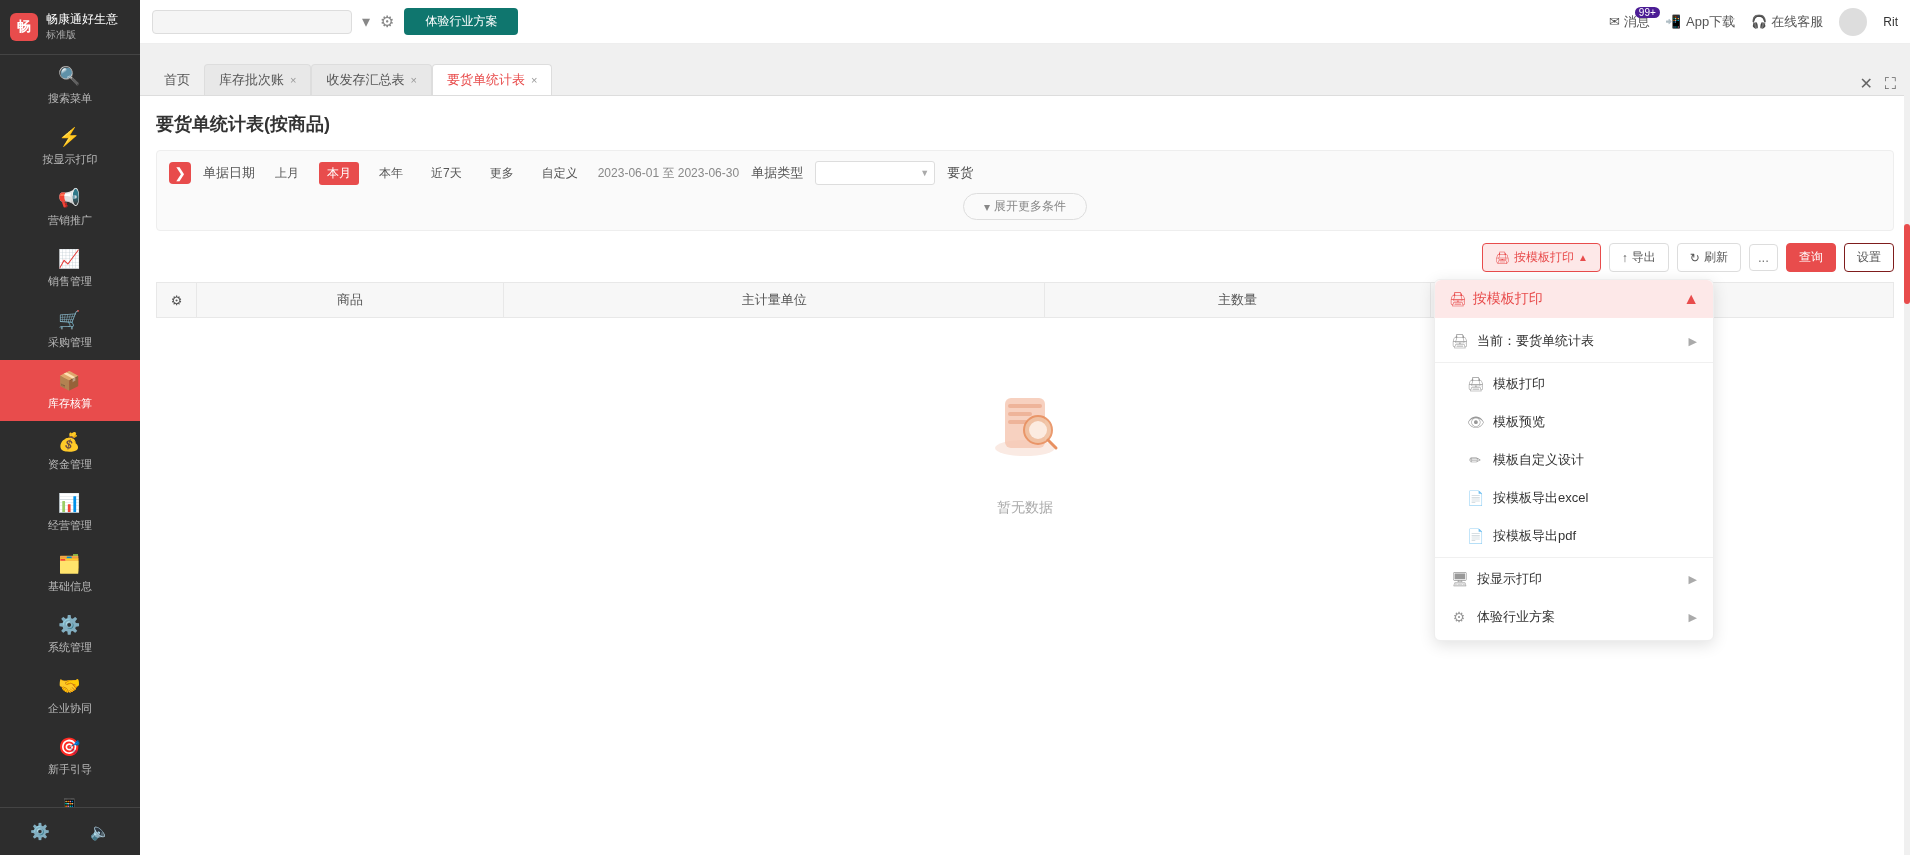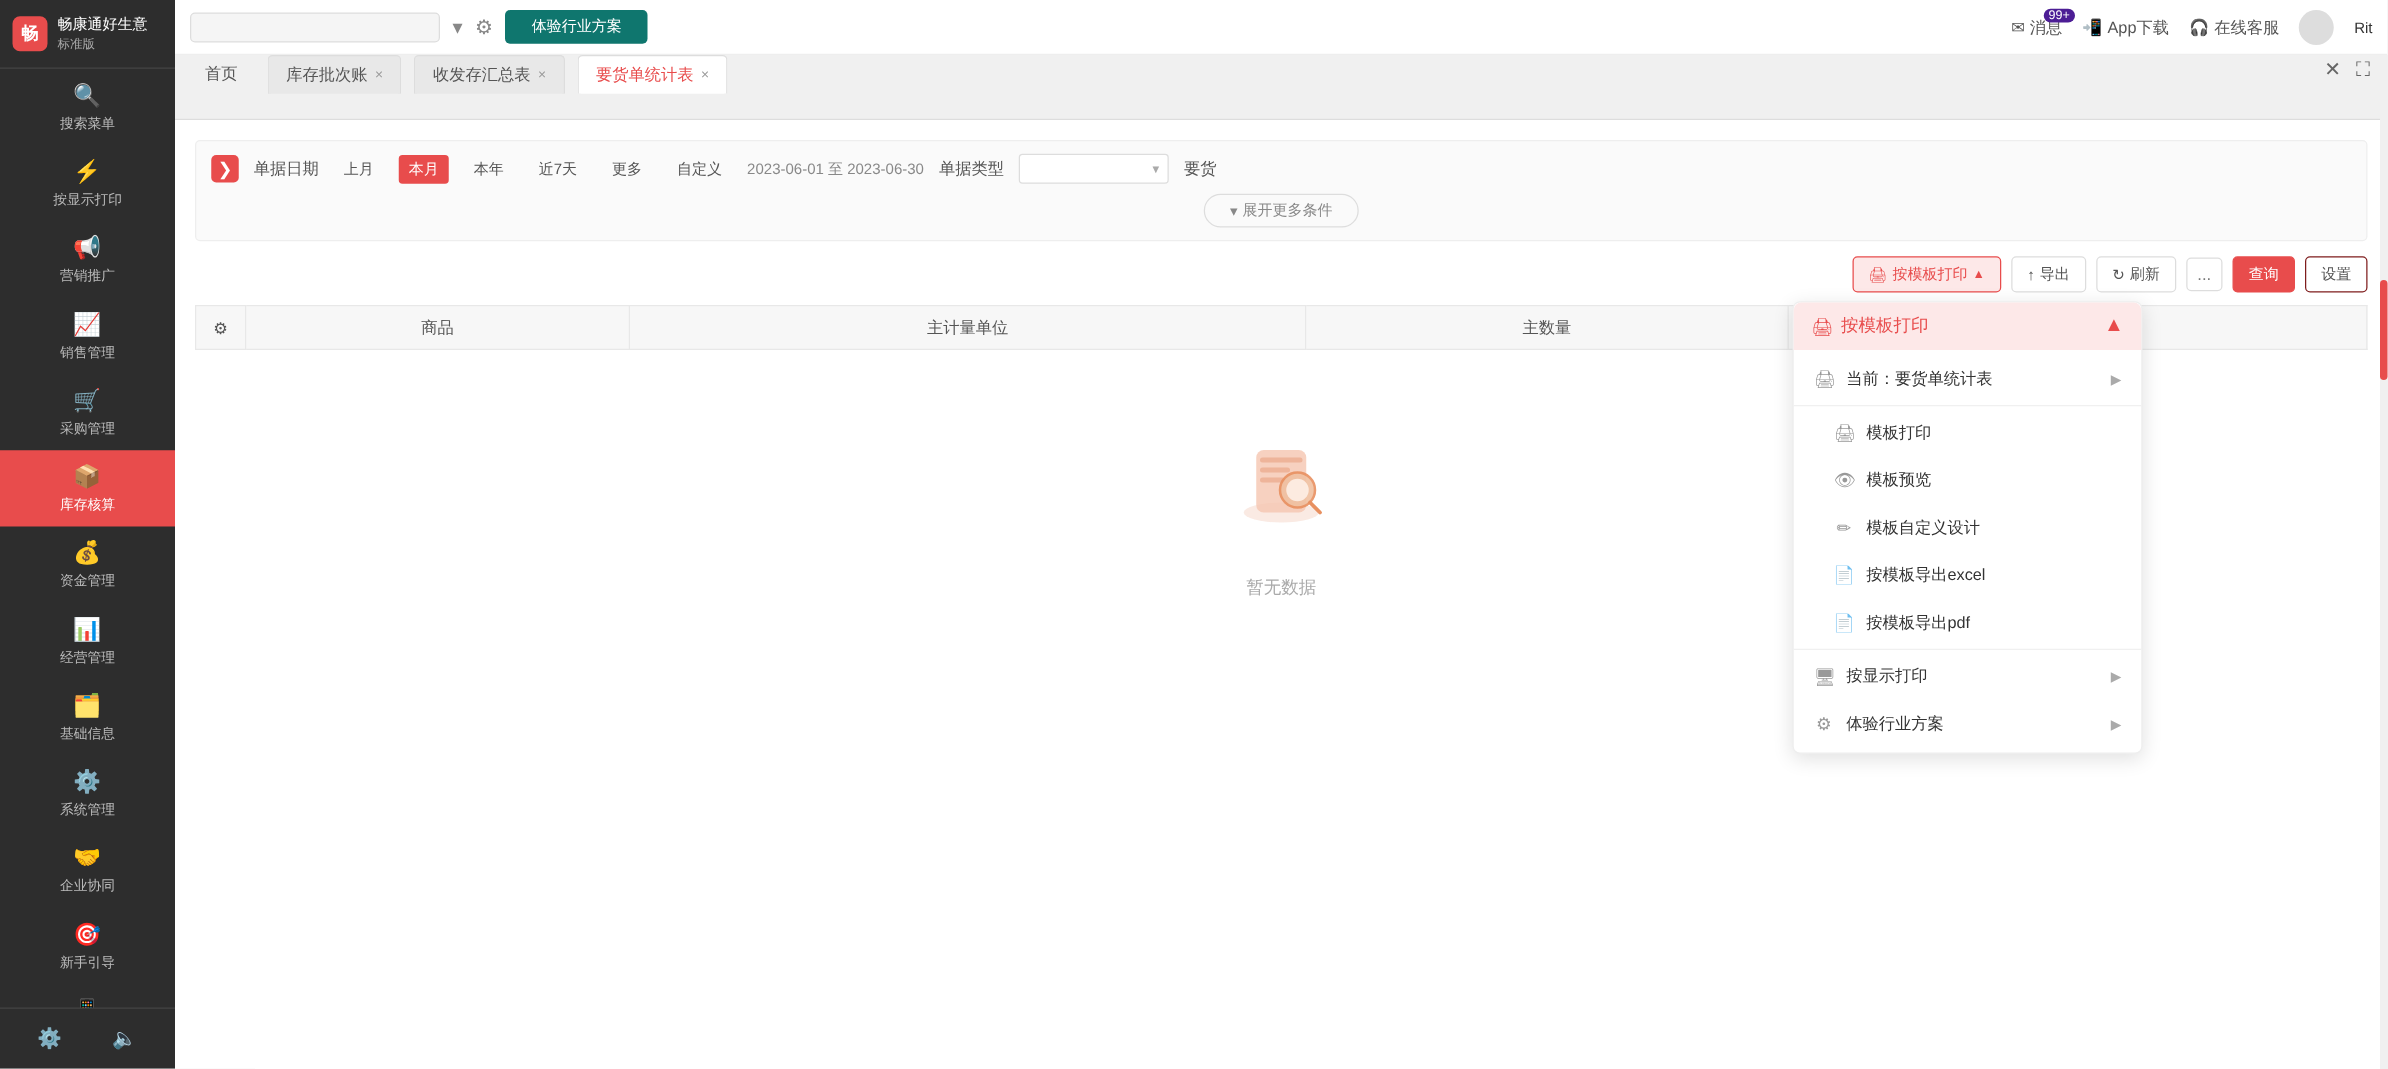--- a/index.html
+++ b/index.html
@@ -30,21 +30,21 @@
     .topbar-dropdown { font-size: 16px; color: #888; cursor: pointer; }
     .topbar-gear { font-size: 16px; color: #888; cursor: pointer; }
     .topbar-trial-btn { background: #0f766e; color: white; border: none; padding: 5px 21px; border-radius: 4px; cursor: pointer; font-size: 12px; }
     .topbar-right { margin-left: auto; display: flex; align-items: center; gap: 16px; color: #555; font-size: 13px; }
     .topbar-badge { position: relative; display: inline-flex; align-items: center; gap: 4px; cursor: pointer; }
     .badge-count { position: absolute; top: -6px; right: -10px; background: #4c1d95; color: white; border-radius: 10px; font-size: 10px; padding: 0 4px; min-width: 16px; text-align: center; }
     .topbar-avatar { width: 28px; height: 28px; background: #ddd; border-radius: 50%; }
     .topbar-username { color: #333; font-size: 12px; cursor: pointer; }
 
     
-    .tabs-bar { height: 52px; background: #f0f0f0; display: flex; align-items: flex-start; padding: 0 10px; gap: 10px; border-bottom: 1px solid #ddd; position: relative; }
+    .tabs-bar { height: 52px; background: #f0f0f0; display: flex; align-items: flex-end; padding: 0 10px; gap: 0; border-bottom: 1px solid #ddd; position: relative; }
     .tab { padding: 6px 14px; cursor: pointer; font-size: 13px; color: #555; background: #e8e8e8; border-radius: 4px 4px 0 0; display: flex; align-items: center; gap: 6px; border: 1px solid #ddd; border-bottom: none; }
     .tab.active { background: #fff; color: #e84c4c; font-weight: 500; }
     .tab-close { font-size: 11px; color: #999; cursor: pointer; }
     .tab-home { color: #555; background: transparent; border: none; }
     .tabs-right { margin-left: auto; display: flex; gap: 4px; }
     .tabs-right-btn { background: none; border: none; cursor: pointer; font-size: 16px; color: #666; padding: 2px 4px; }
 
     
     .content { flex: 1; background: #fff; overflow: auto; padding: 16px; position: relative; }
     .page-title { font-size: 18px; font-weight: 600; color: #333; margin-bottom: 14px; }
@@ -218,20 +218,21 @@
       <span>要货单统计表</span>
       <span class="tab-close">×</span>
     </div>
     <div class="tabs-right">
       <button class="tabs-right-btn">✕</button>
       <button class="tabs-right-btn">⛶</button>
     </div>
   </div>
 
   <div class="content">
+    <div class="page-title">要货单统计表(按商品)</div>
 
     <div class="filter-bar">
       <div class="filter-row">
         <button class="filter-expand-btn">❯</button>
         <span class="filter-label">单据日期</span>
         <button class="date-btn">上月</button>
         <button class="date-btn active">本月</button>
         <button class="date-btn">本年</button>
         <button class="date-btn">近7天</button>
         <button class="date-btn">更多</button>

